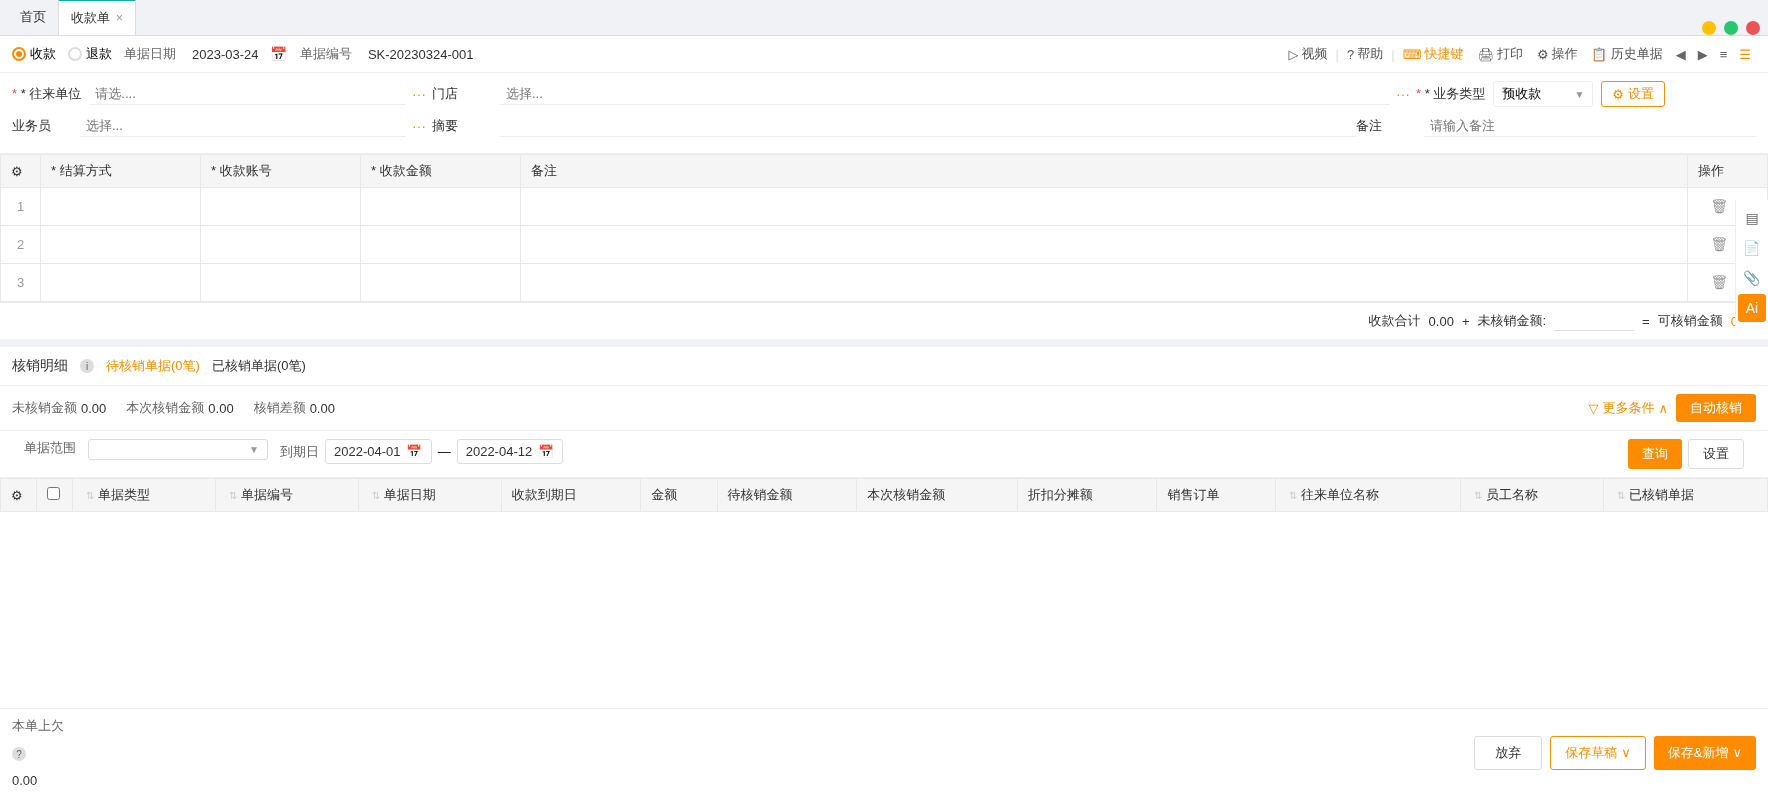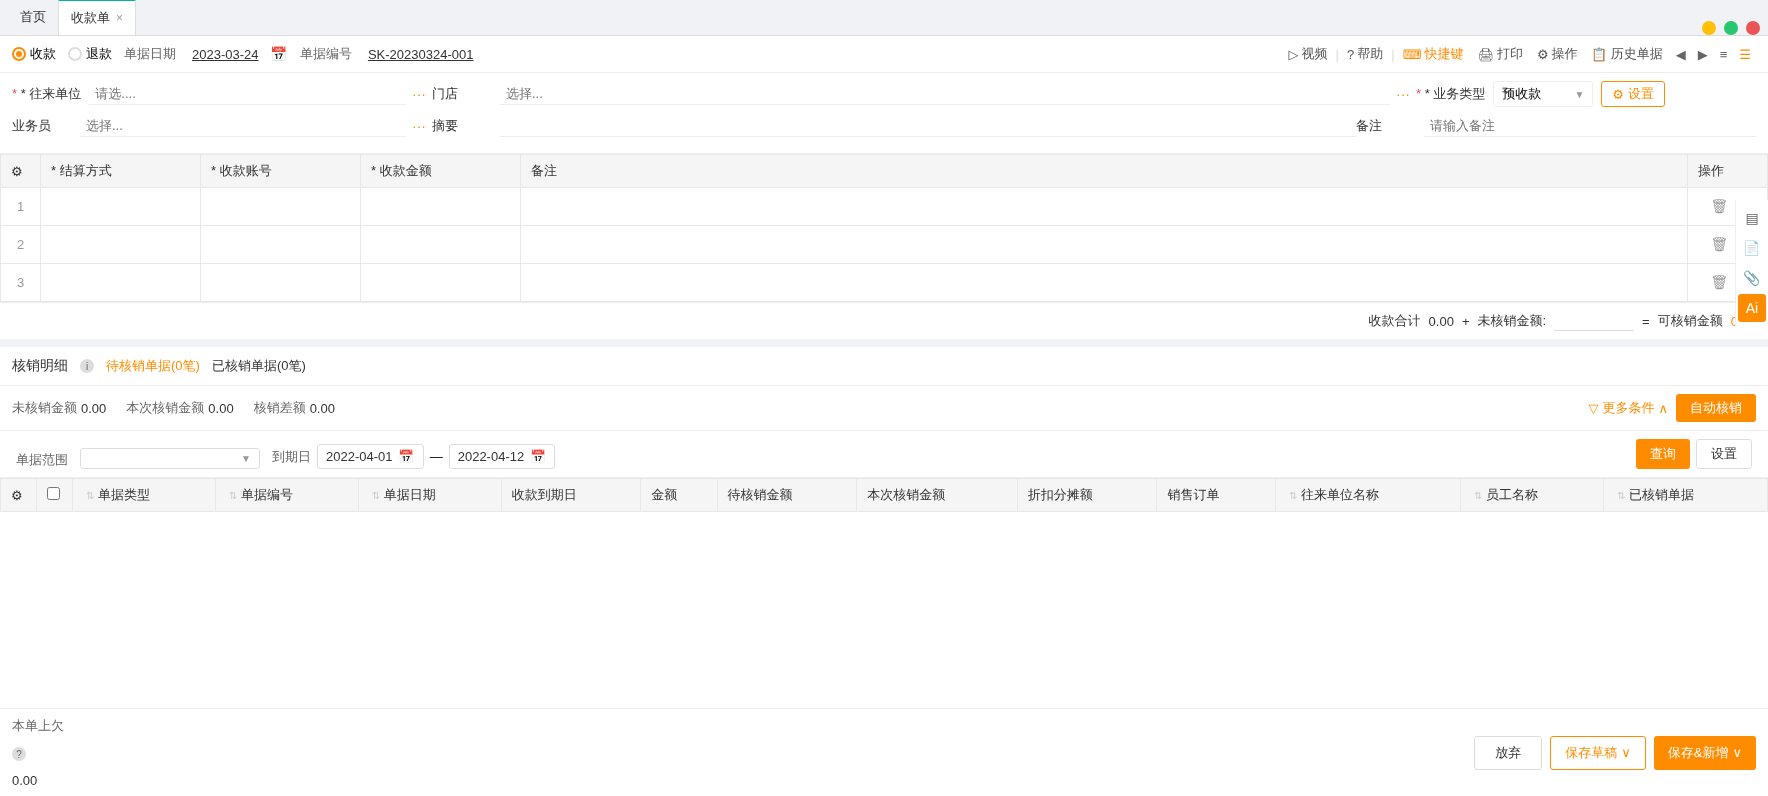--- a/index.html
+++ b/index.html
@@ -40,21 +40,21 @@
     .radio-group { display: flex; gap: 12px; align-items: center; }
     .radio-item { display: flex; align-items: center; gap: 4px; cursor: pointer; }
     .radio-circle {
       width: 14px; height: 14px; border-radius: 50%; border: 2px solid #ddd;
       display: flex; align-items: center; justify-content: center;
     }
     .radio-circle.active { border-color: #ff8c00; }
     .radio-dot { width: 6px; height: 6px; border-radius: 50%; background: #ff8c00; }
     .date-field { display: flex; align-items: center; gap: 4px; }
     .date-label { color: #666; }
-    .date-value { color: #333; font-weight: 500; text-decoration: underline; }
+    .date-value { color: #333; font-weight: 500; }
     .cal-icon { color: #ff8c00; cursor: pointer; font-size: 14px; }
     .doc-num { display: flex; align-items: center; gap: 4px; }
 
     .toolbar-right { margin-left: auto; display: flex; align-items: center; gap: 2px; }
     .toolbar-btn {
       display: flex; align-items: center; gap: 3px; padding: 3px 6px;
       cursor: pointer; color: #555; border-radius: 3px; font-size: 12px;
     }
     .toolbar-btn.active { color: #ff8c00; }
     .nav-arrow { cursor: pointer; padding: 3px 5px; color: #666; }
@@ -139,21 +139,21 @@
     .stat-value { color: #333; }
     .verify-stats-right { margin-left: auto; display: flex; align-items: center; gap: 8px; }
     .filter-btn { display: flex; align-items: center; gap: 4px; color: #ff8c00; cursor: pointer; }
     .auto-verify-btn {
       background: #ff8c00; color: #fff; border: none; border-radius: 3px;
       padding: 5px 14px; cursor: pointer; font-size: 13px;
     }
 
     
     .filter-row {
-      display: flex; align-items: flex-end; padding: 8px 16px; gap: 12px;
+      display: flex; align-items: flex-start; padding: 8px 24px; gap: 12px;
       border-bottom: 1px solid #eee; flex-shrink: 0;
     }
     .filter-label { color: #666; white-space: nowrap; }
     .filter-select {
       display: flex; align-items: center; border: 1px solid #ddd; border-radius: 3px;
       padding: 4px 8px; min-width: 180px; justify-content: space-between; cursor: pointer;
     }
     .date-range { display: flex; align-items: center; gap: 6px; }
     .date-input {
       border: 1px solid #ddd; border-radius: 3px; padding: 4px 8px;

